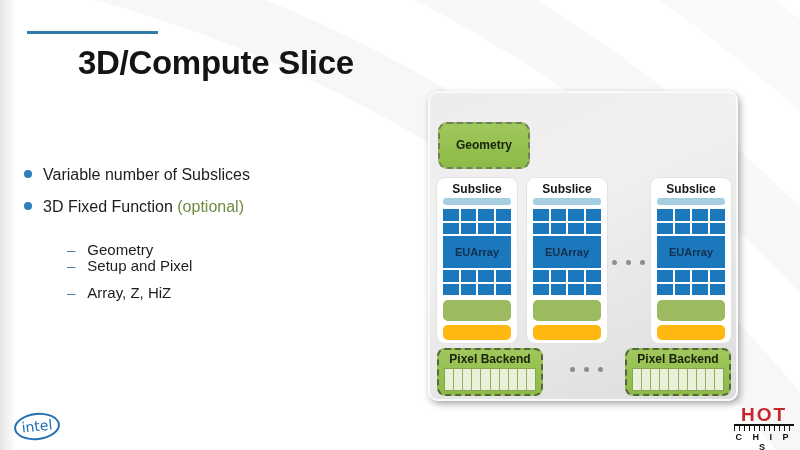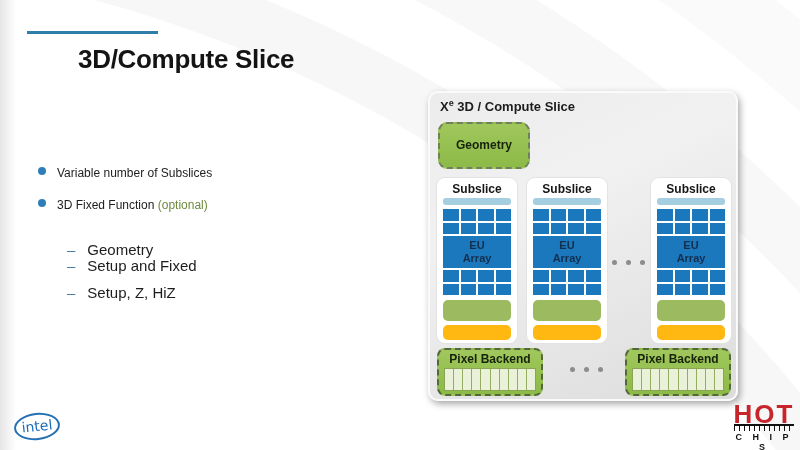--- a/index.html
+++ b/index.html
@@ -12,23 +12,23 @@
   .sw1{left:-1600px;top:-100px;width:2600px;height:2600px;border:55px solid rgba(120,120,120,0.060);}
   .sw2{left:-1720px;top:-220px;width:2840px;height:2840px;border:60px solid rgba(120,120,120,0.050);}
   .sw3{left:-1850px;top:-350px;width:3100px;height:3100px;border:70px solid rgba(120,120,120,0.040);}
   .left-strip{position:absolute;left:0;top:0;width:16px;height:450px;
     background:linear-gradient(to right,#e6e6e6,#ffffff);}
   
   .accent-line{position:absolute;left:27px;top:31px;width:131px;height:3px;background:#2f7ea9;}
   .xe-logo{position:absolute;left:33px;top:30px;color:#111;}
   .xe-logo .x{font-size:52px;font-weight:bold;font-style:italic;font-family:"DejaVu Sans",sans-serif;letter-spacing:-2px;}
   .xe-logo .e{font-size:22px;font-style:italic;font-family:"Liberation Serif",serif;position:relative;top:-24px;left:-2px;}
-  .page-title{position:absolute;left:78px;top:44px;font-size:26px;font-weight:bold;color:#141414;letter-spacing:-0.3px;}
-  
-  .bullet{position:absolute;left:38px;font-size:12px;color:#1d1d1d;}
+  .page-title{position:absolute;left:78px;top:44px;font-size:33px;font-weight:bold;color:#141414;letter-spacing:-0.3px;}
+  
+  .bullet{position:absolute;left:24px;font-size:16px;color:#1d1d1d;}
   .bullet .dot{display:inline-block;width:8px;height:8px;border-radius:50%;background:#2e7fb9;margin-right:11px;vertical-align:2px;}
   .b1{top:166px;}
   .b2{top:198px;}
   .optional{color:#6e8b3f;}
   .subbullet{position:absolute;left:67px;font-size:15px;color:#1d1d1d;}
   .subbullet .dash{color:#4a7ba3;margin-right:12px;}
   .sb1{top:220px;margin-top:21px;} .sb2{top:257px;} .sb3{top:284px;}
   
   .diagram{
     position:absolute;left:428px;top:91px;width:310px;height:310px;
@@ -52,21 +52,21 @@
     position:absolute;top:85px;width:80px;height:165px;border-radius:8px;
     background:#ffffff;box-shadow:0 0 0 1px #e3e3e3;box-sizing:border-box;
     padding:4px 6px 0 6px;
   }
   .ss1{left:7px;} .ss2{left:97px;} .ss3{left:221px;}
   .subslice-label{font-size:12px;font-weight:bold;color:#161616;text-align:center;height:15px;}
   .bluebar{height:7px;border-radius:3px;background:#a5cfe0;margin-top:1px;}
   .eu-grid{display:grid;grid-template-columns:repeat(4,1fr);grid-auto-rows:1fr;gap:2px;height:25px;margin-top:4px;}
   .eu-grid .cell{background:#1b78bd;}
   .eu-band{height:32px;background:#1b78bd;margin-top:2px;
-    display:flex;flex-direction:column;align-items:center;justify-content:center;
+    display:flex;flex-direction:row;align-items:center;justify-content:center;
     font-size:11px;font-weight:bold;color:#122f4e;line-height:13px;}
   .eu-grid.bottom{margin-top:2px;}
   .greenbar{height:21px;border-radius:5px;background:#9cba5f;margin-top:5px;}
   .yellowbar{height:15px;border-radius:5px;background:#ffb712;margin-top:4px;}
   
   .dots{position:absolute;display:flex;gap:9px;}
   .dots i{width:5px;height:5px;border-radius:50%;background:#8c8c8c;}
   .dots-mid{left:182px;top:167px;}
   .dots-bottom{left:140px;top:274px;}
   
@@ -82,46 +82,45 @@
     background:#94ad62;border:1px solid #8aa355;}
   .backend-cells .cell{background:#e9f1d9;}
   
   .intel-logo{
     position:absolute;left:14px;top:413px;width:46px;height:27px;
     border:2px solid #2470b4;border-radius:50%;transform:rotate(-6deg);
     display:flex;align-items:center;justify-content:center;box-sizing:border-box;
   }
   .intel-logo span{font-size:14px;color:#1b6bb5;font-family:"DejaVu Sans",sans-serif;letter-spacing:0px;position:relative;top:-1px;}
   .hotchips-logo{position:absolute;left:733px;top:405px;width:62px;text-align:center;}
-  .hotchips-logo .hot{font-size:26px;font-weight:bold;color:#c8242b;letter-spacing:2px;line-height:19px;font-family:"Liberation Sans",sans-serif;}
+  .hotchips-logo .hot{font-size:19px;font-weight:bold;color:#c8242b;letter-spacing:2px;line-height:19px;font-family:"Liberation Sans",sans-serif;}
   .hotchips-logo .ruler{height:5px;border-top:2px solid #111;
     background:repeating-linear-gradient(90deg,#111 0 1px,transparent 1px 5px);margin:0 1px;}
   .hotchips-logo .chips{font-size:9px;font-weight:bold;color:#111;letter-spacing:4px;margin-top:1px;}
 </style>
 </head>
 <body>
 
 <div class="slide">
 
   <div class="left-strip"></div>
   <div class="swoosh sw1"></div>
   <div class="swoosh sw2"></div>
   <div class="swoosh sw3"></div>
 
   <div class="accent-line"></div>
   <div class="page-title">3D/Compute Slice</div>
 
   <div class="bullet b1"><span class="dot"></span><span>Variable number of Subslices</span></div>
   <div class="bullet b2"><span class="dot"></span><span>3D Fixed Function </span><span class="optional">(optional)</span></div>
   <div class="subbullet sb1"><span class="dash">–</span><span>Geometry</span></div>
-  <div class="subbullet sb2"><span class="dash">–</span><span>Setup and Fixed</span></div>
-  <div class="subbullet sb3"><span class="dash">–</span><span>Setup, Z, HiZ</span></div>
+  <div class="subbullet sb2"><span class="dash">–</span><span>Setup and Pixel</span></div>
+  <div class="subbullet sb3"><span class="dash">–</span><span>Array, Z, HiZ</span></div>
 
   <div class="diagram">
-    <div class="diagram-title"><span>X</span><span class="sup">e</span><span> 3D / Compute Slice</span></div>
 
     <div class="ffbox ff1">Geometry</div>
 
     <div class="subslice ss1">
       <div class="subslice-label">Subslice</div>
       <div class="bluebar"></div>
       <div class="eu-grid">
           <div class="cell"></div>
           <div class="cell"></div>
           <div class="cell"></div>

